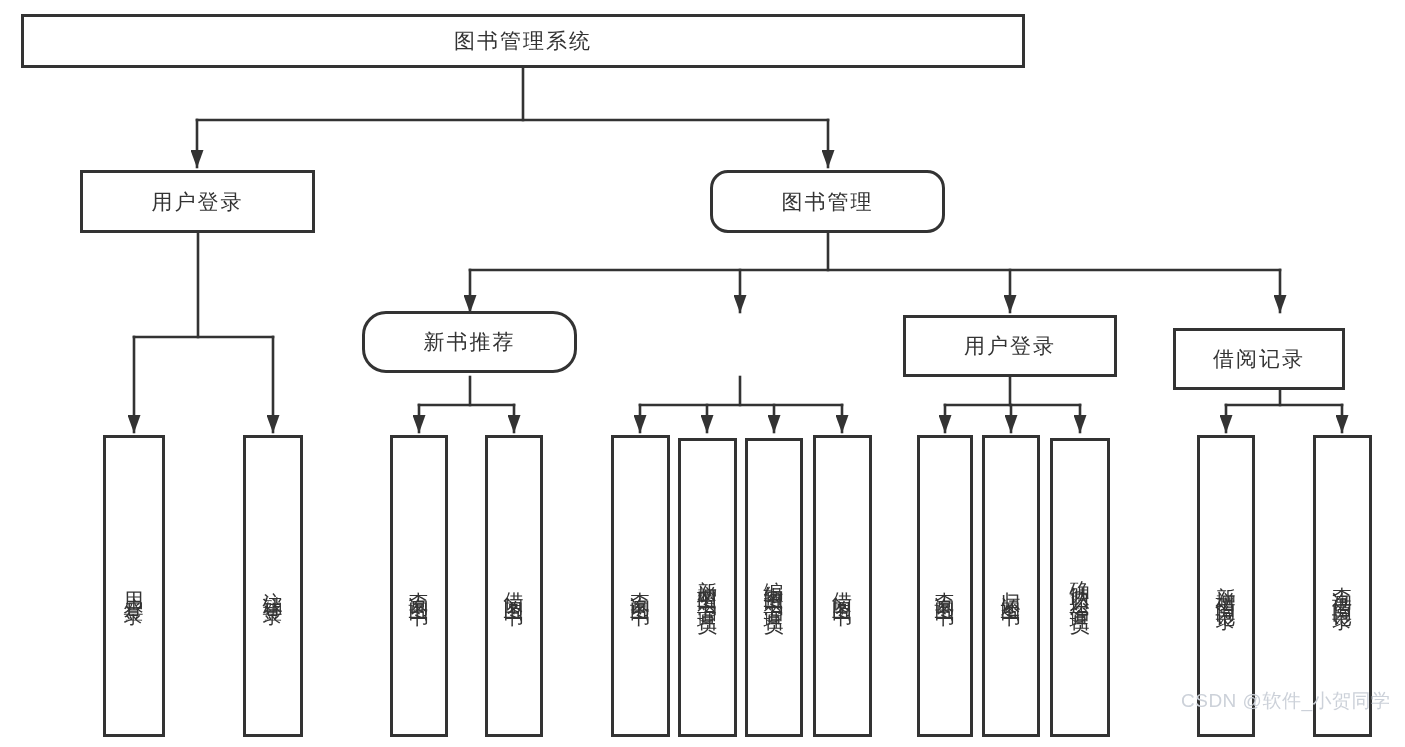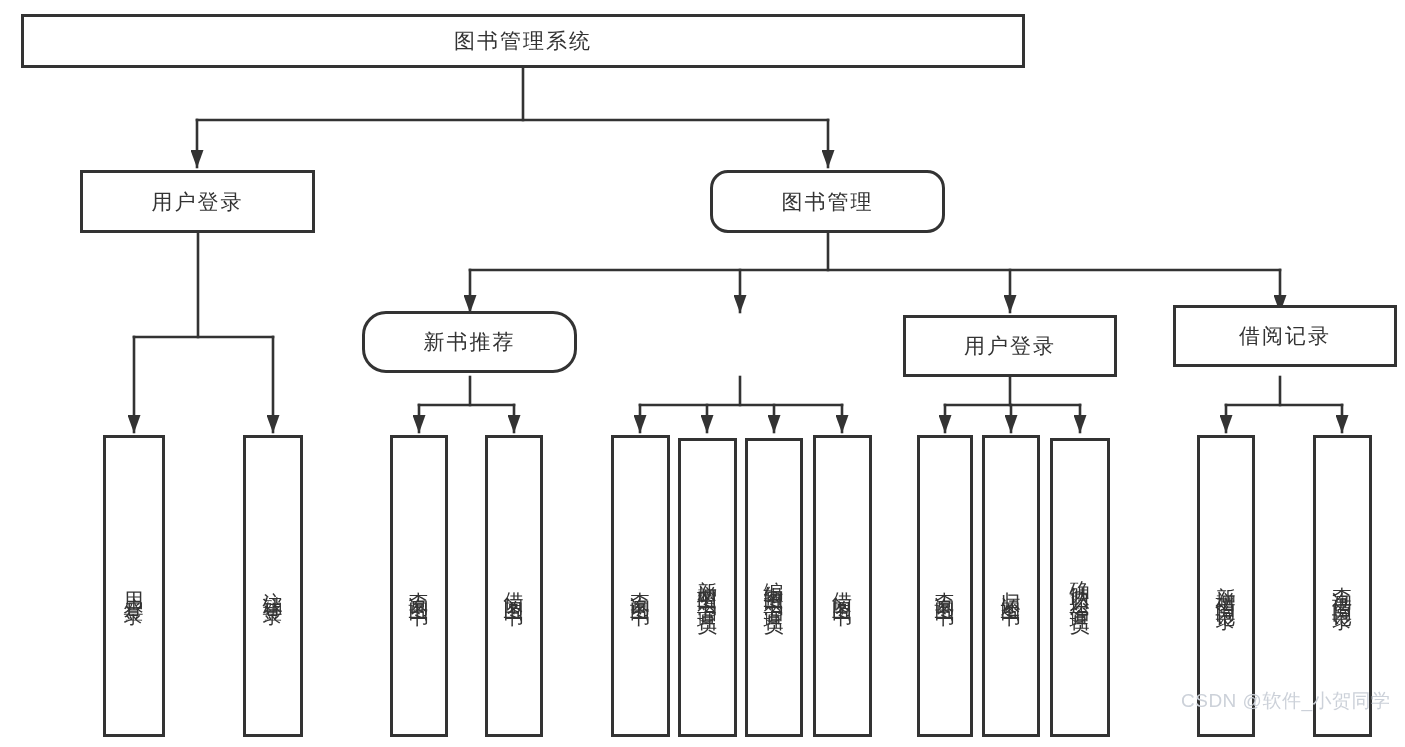--- a/index.html
+++ b/index.html
@@ -146,21 +146,21 @@
   <div class="box hbox" style="left:710px; top:170px; width:235px; height:63px;border-radius:18px;">
     <span>图书管理</span>
   </div>
 
   <div class="box hbox" style="left:362px; top:311px; width:215px; height:62px;border-radius:24px;">
     <span>新书推荐</span>
   </div>
   <div class="box hbox" style="left:903px; top:315px; width:214px; height:62px;">
     <span>用户登录</span>
   </div>
-  <div class="box hbox" style="left:1173px; top:305px; width:224px; height:62px;font-family:Liberation Serif, serif;">
+  <div class="box hbox" style="left:1173px; top:328px; width:172px; height:62px;font-family:Liberation Serif, serif;">
     <span>借阅记录</span>
   </div>
 
   <div class="box vbox" style="left:103px; top:435px; width:62px; height:302px;">
     <span>用户登录</span>
   </div>
   <div class="box vbox" style="left:243px; top:435px; width:60px; height:302px;">
     <span>注销登录</span>
   </div>
 

